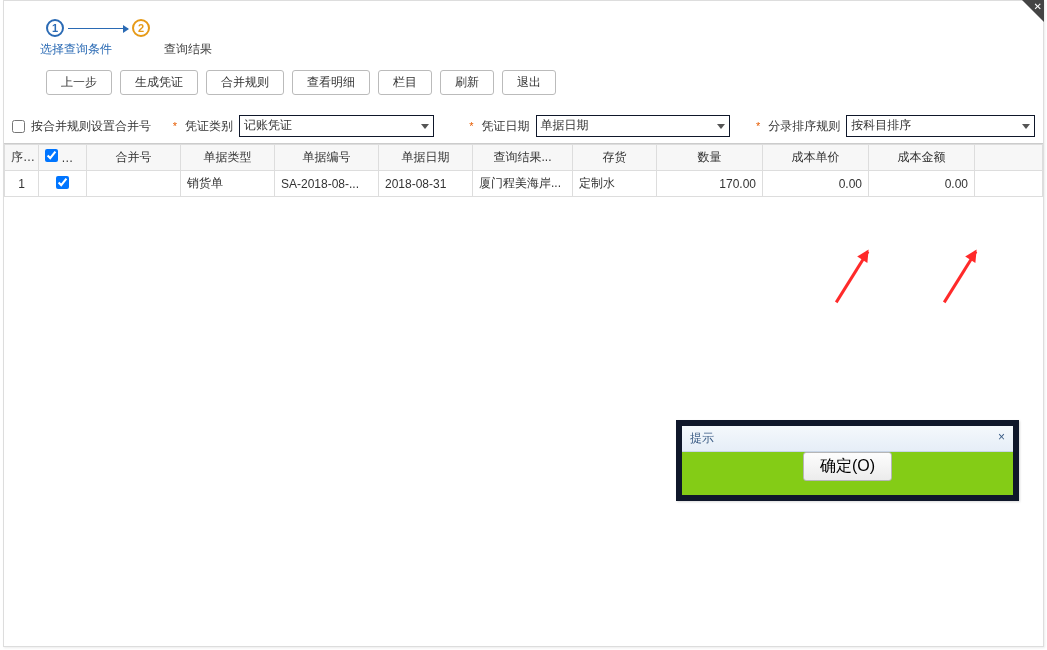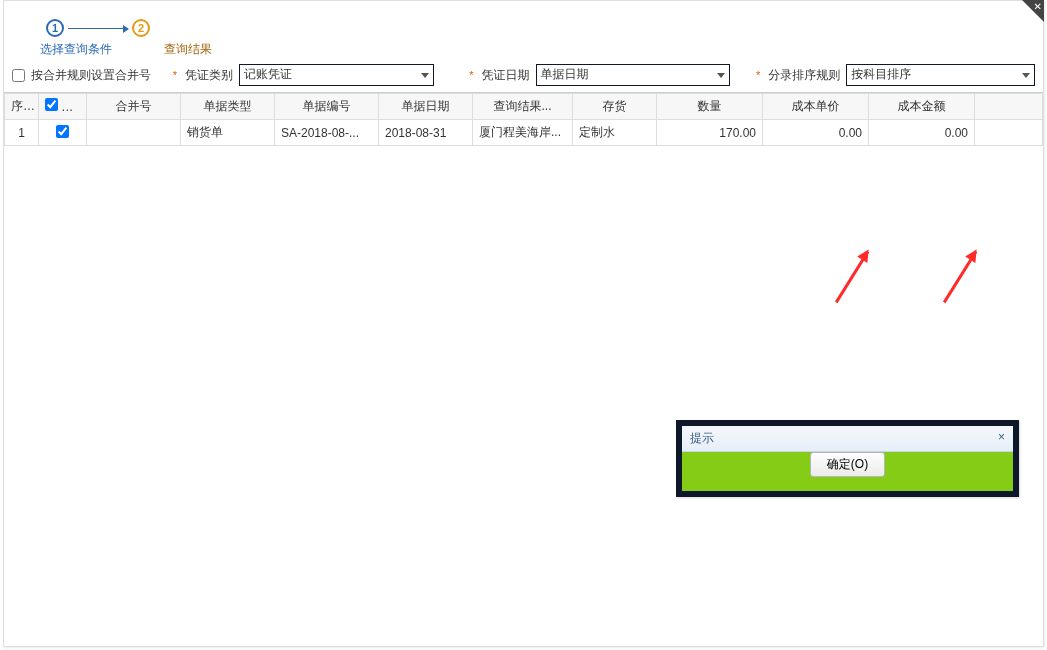--- a/index.html
+++ b/index.html
@@ -76,21 +76,21 @@
   border-top: 4px solid transparent;
   border-bottom: 4px solid transparent;
 }
 .step-labels {
   display: flex;
   padding-left: 36px;
   gap: 52px;
   font-size: 12px;
 }
 .step-labels .l1 { color: #2a6ab4; }
-.step-labels .l2 { color: #a16207; }
+.step-labels .l2 { color: #404040; }
 .toolbar {
   display: flex;
   gap: 8px;
   padding: 12px 0 14px 42px;
 }
 .btn {
   border: 1px solid #bbb;
   background: #fff;
   border-radius: 3px;
   padding: 3px 14px;
@@ -204,40 +204,49 @@
   color: #444;
   font-size: 15px;
 }
 .dialog-msg { color: #333; font-size: 12px; padding-top: 2px; }
 .dialog-footer { text-align: center; padding: 0 0 14px 0; }
 .dialog-btn {
   border: 1px solid #b6b6b6;
   background: linear-gradient(#fdfdfd, #ececec);
   border-radius: 3px;
   padding: 3px 16px;
-  font-size: 12px;
+  font-size: 16px;
   cursor: pointer;
 }
 </style>
 </head>
 <body>
 
 <div class="panel">
   <div class="close-corner"></div>
 
   <div class="steps">
     <span class="step-circle step1">1</span>
     <span class="step-arrow"></span>
     <span class="step-circle step2">2</span>
   </div>
   <div class="step-labels">
     <span class="l1">选择查询条件</span>
     <span class="l2">查询结果</span>
   </div>
 
+  <div class="toolbar">
+    <button class="btn">上一步</button>
+    <button class="btn">生成凭证</button>
+    <button class="btn">合并规则</button>
+    <button class="btn">查看明细</button>
+    <button class="btn">栏目</button>
+    <button class="btn">刷新</button>
+    <button class="btn">退出</button>
+  </div>
 
   <div class="filter-row">
     <input type="checkbox" class="checkbox" style="">
     <span class="label">按合并规则设置合并号</span>
     <span style="width:10px"></span>
     <span class="star">*</span>
     <span class="label">凭证类别</span>
     <div class="select" style="width:198px">
       <span>记账凭证</span>
       <span class="caret"></span>

